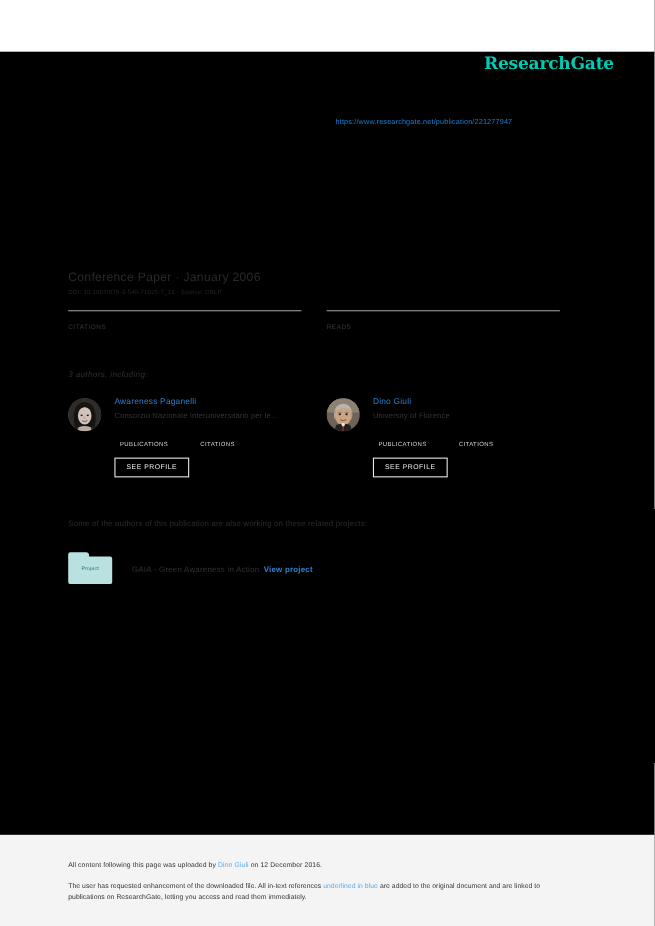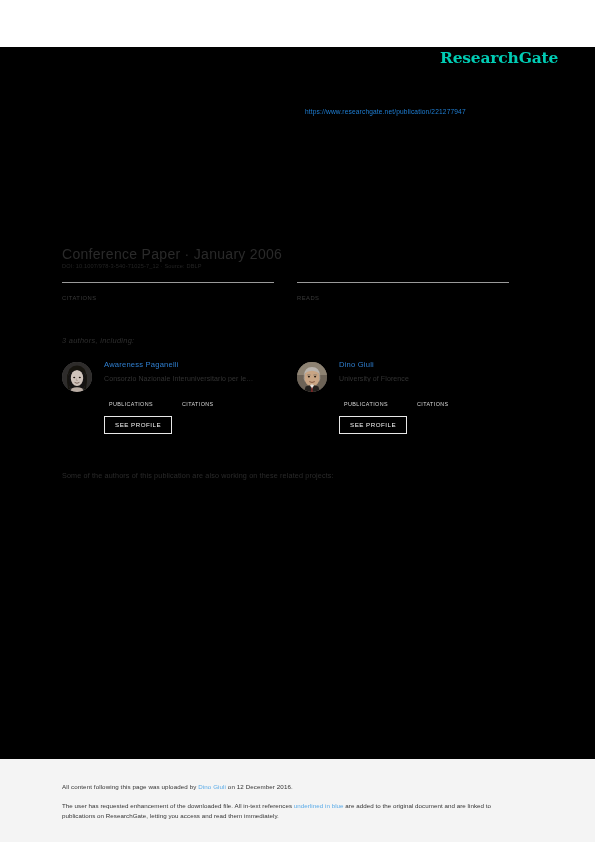--- a/index.html
+++ b/index.html
@@ -63,21 +63,21 @@
     color: #1f7fd4;
     letter-spacing: 0.15px;
     white-space: nowrap;
   }
 
   
   .pub-type {
     position: absolute;
     left: 62px;
     top: 246px;
-    font-size: 14px;
+    font-size: 11px;
     color: #2a2a2a;
     letter-spacing: 0.3px;
     white-space: nowrap;
   }
   .pub-doi {
     position: absolute;
     left: 62px;
     top: 263px;
     font-size: 5.6px;
     color: #242424;
@@ -400,20 +400,30 @@
       <div class="stat stat-cites">
         <div class="stat-value"></div>
         <div class="stat-label">CITATIONS</div>
       </div>
     </div>
     <button class="see-profile">SEE PROFILE</button>
   </div>
 
   <div class="projects-heading">Some of the authors of this publication are also working on these related projects:</div>
 
+  <div class="project-row">
+    <div class="folder-icon">
+      <div class="folder-tab"></div>
+      <div class="folder-body"></div>
+      <div class="folder-label">Project</div>
+    </div>
+    <div class="project-text">
+      <span>GAIA - Green Awareness in Action</span><span class="project-link">View project</span>
+    </div>
+  </div>
 
   <div class="footer">
     <div class="footer-line1">
       <span>All content following this page was uploaded by </span><span class="blue-name">Dino Giuli</span><span> on 12 December 2016.</span>
     </div>
     <div class="footer-line2">
       <span>The user has requested enhancement of the downloaded file. All in-text references </span><span class="blue-link">underlined in blue</span><span> are added to the original document and are linked to publications on ResearchGate, letting you access and read them immediately.</span>
     </div>
   </div>
 

